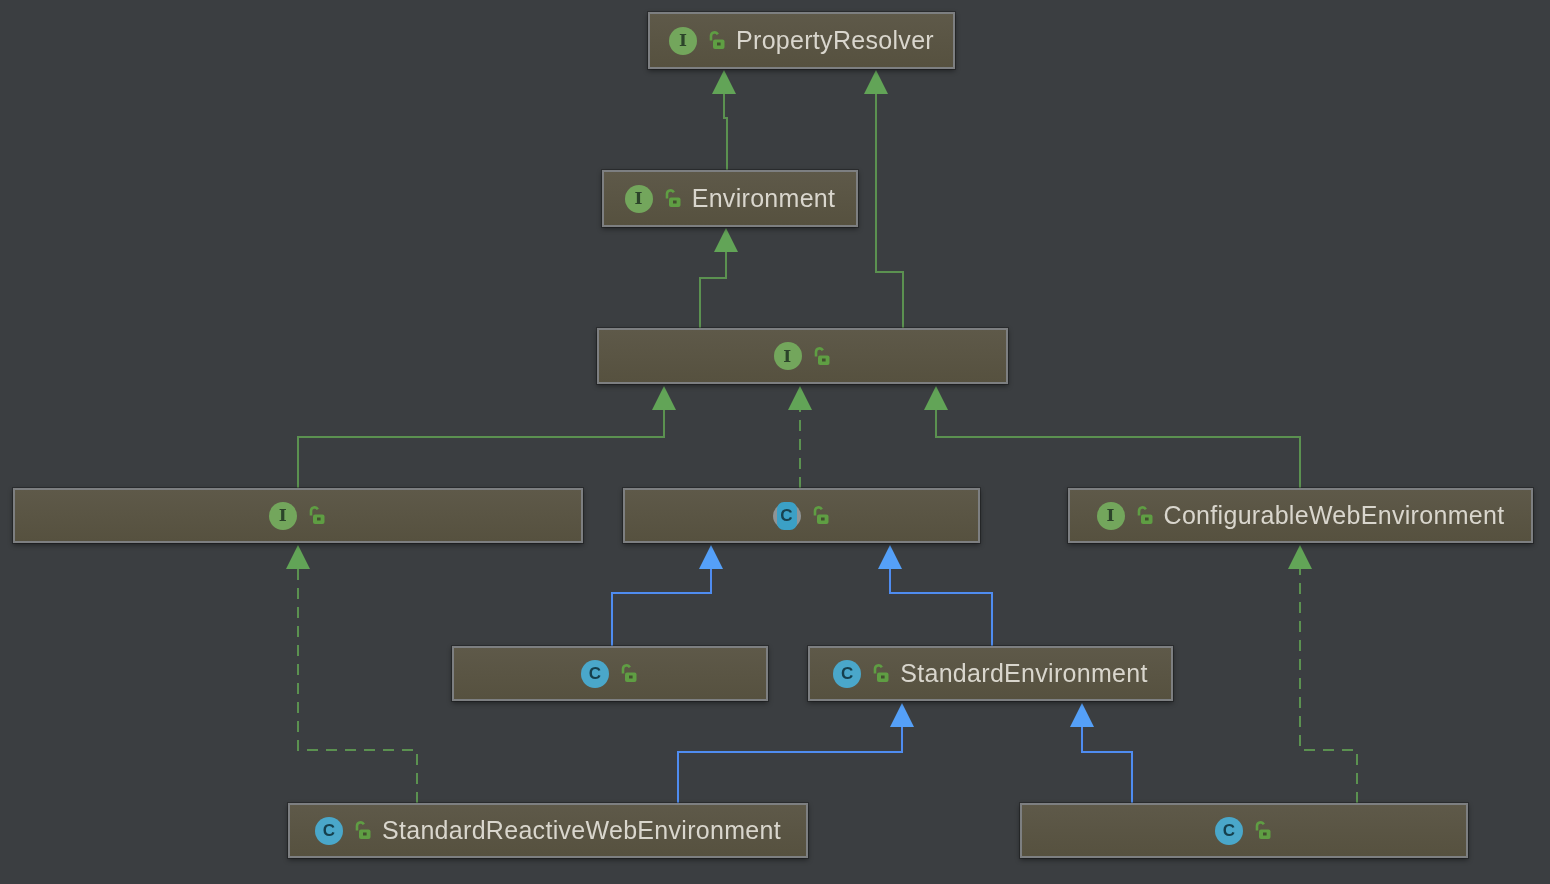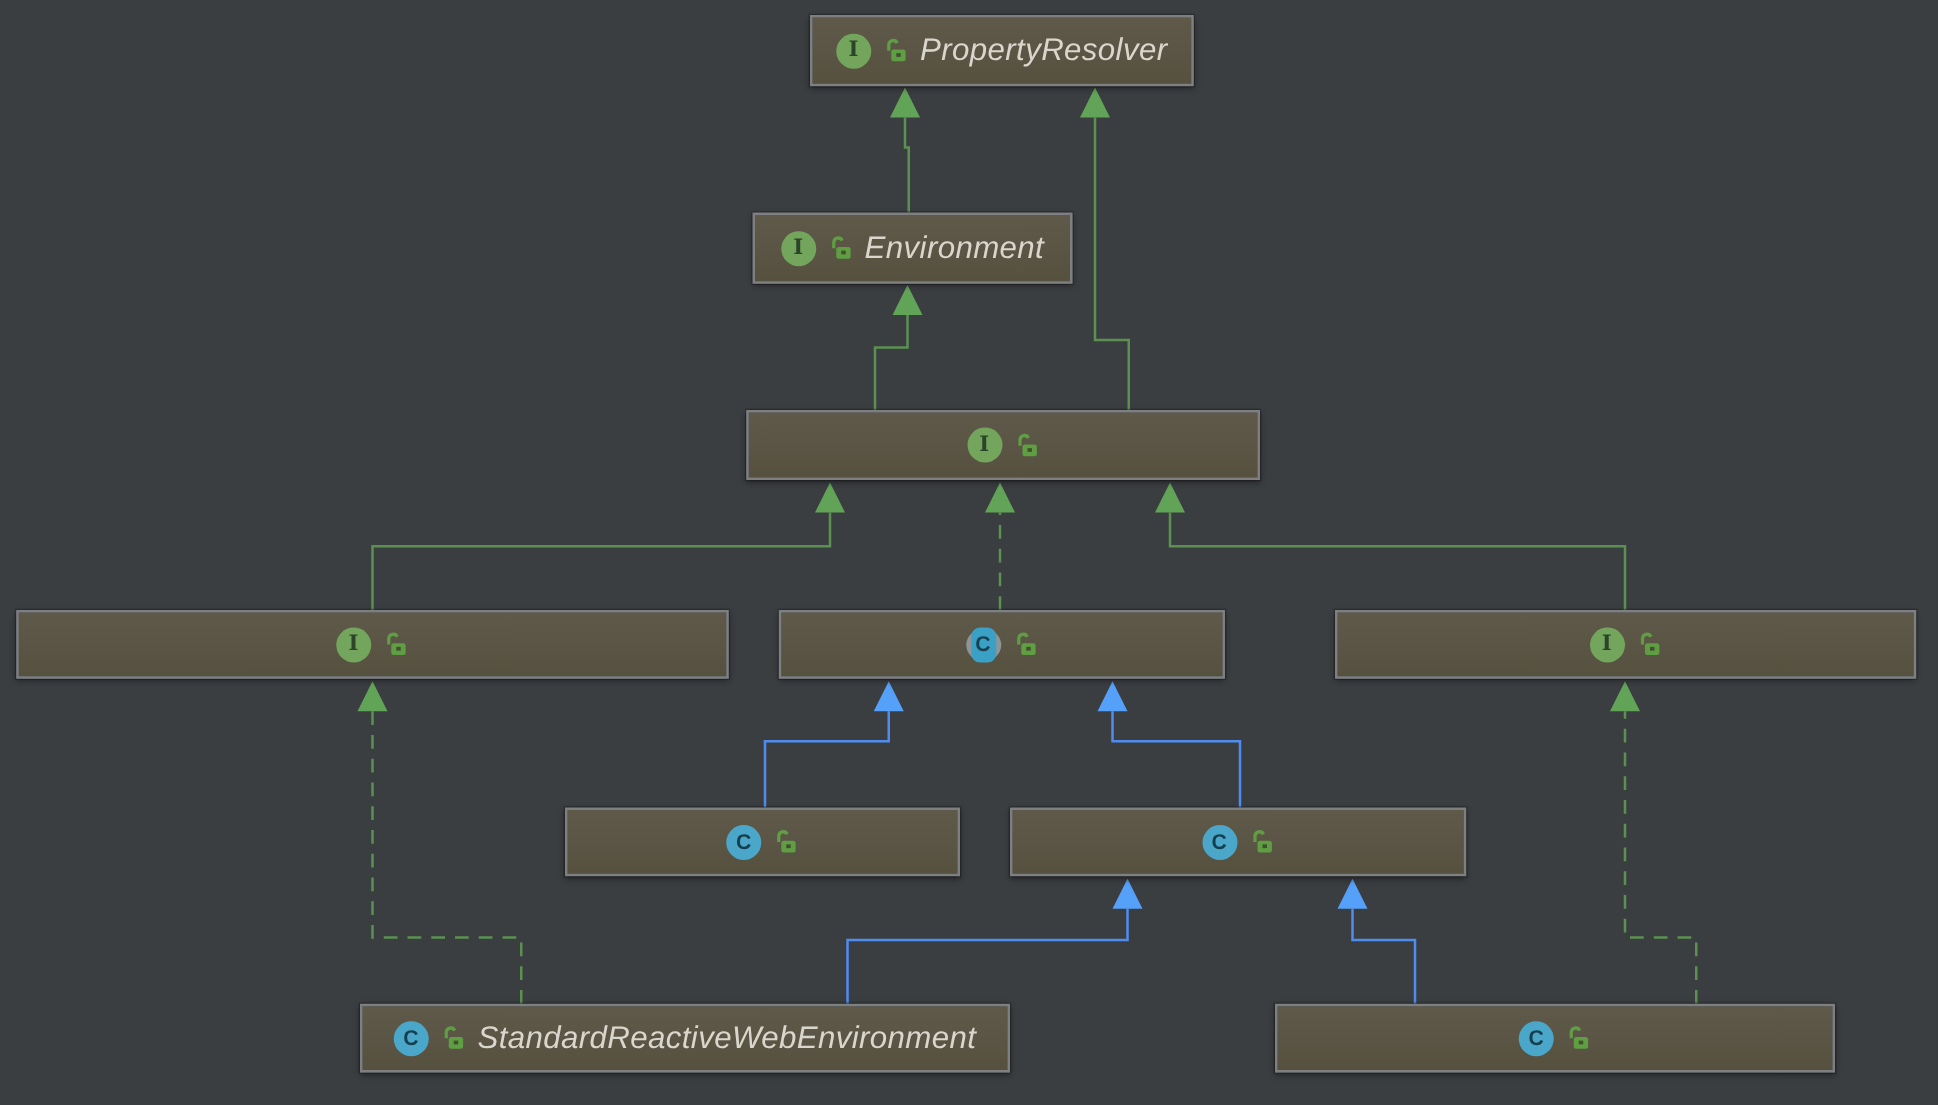--- a/index.html
+++ b/index.html
@@ -11,21 +11,21 @@
   #edge-layer{position:absolute;left:0;top:0;z-index:1;}
   .node{
     position:absolute;z-index:2;box-sizing:border-box;
     display:flex;align-items:center;justify-content:center;gap:9px;
     background:linear-gradient(var(--node-fill-top,#5e5949), var(--node-fill-bot,#56513f));
     border:2px solid var(--node-border,#7d7f81);
     box-shadow:0 2px 5px rgba(0,0,0,.45), 0 0 0 1px rgba(20,20,20,.35);
     color:var(--node-text,#d9d6cd);
     font-size:25px;letter-spacing:.3px;cursor:default;
   }
-  .node-label{white-space:nowrap;font-style:italic;}
+  .node-label{white-space:nowrap;}
   .icon{display:inline-flex;align-items:center;justify-content:center;flex:none;}
   .kind-icon{
     width:28px;height:28px;border-radius:50%;
     font-size:17px;font-weight:bold;line-height:1;
   }
   .interface-icon{
     background:var(--iface,#73a65c);color:#2c442a;
     font-family:"DejaVu Serif", serif;
   }
   .class-icon{background:var(--cls,#4aa7ca);color:#153f4d;}
@@ -141,36 +141,38 @@
           <rect x="11" y="12.5" width="3.6" height="3" fill="#43502f"></rect>
         </svg>
       </div>
       <div class="node" style="left: 1068px; top: 488px; width: 465px; height: 55px;">
         <span class="icon kind-icon interface-icon">I</span>
         <svg class="icon" width="21" height="21" viewBox="0 0 21 21">
           <path d="M5 10.5 V6 a3.6 3.6 0 0 1 6.8 -1.6" fill="none" stroke="#5f9e43" stroke-width="2.6"></path>
           <rect x="7" y="9.5" width="11.5" height="9.5" rx="2" fill="#5f9e43"></rect>
           <rect x="11" y="12.5" width="3.6" height="3" fill="#43502f"></rect>
         </svg>
+        <span class="node-label">ConfigurableWebEnvironment</span>
       </div>
       <div class="node" style="left: 452px; top: 646px; width: 316px; height: 55px;">
         <span class="icon kind-icon class-icon">C</span>
         <svg class="icon" width="21" height="21" viewBox="0 0 21 21">
           <path d="M5 10.5 V6 a3.6 3.6 0 0 1 6.8 -1.6" fill="none" stroke="#5f9e43" stroke-width="2.6"></path>
           <rect x="7" y="9.5" width="11.5" height="9.5" rx="2" fill="#5f9e43"></rect>
           <rect x="11" y="12.5" width="3.6" height="3" fill="#43502f"></rect>
         </svg>
       </div>
       <div class="node" style="left: 808px; top: 646px; width: 365px; height: 55px;">
         <span class="icon kind-icon class-icon">C</span>
         <svg class="icon" width="21" height="21" viewBox="0 0 21 21">
           <path d="M5 10.5 V6 a3.6 3.6 0 0 1 6.8 -1.6" fill="none" stroke="#5f9e43" stroke-width="2.6"></path>
           <rect x="7" y="9.5" width="11.5" height="9.5" rx="2" fill="#5f9e43"></rect>
           <rect x="11" y="12.5" width="3.6" height="3" fill="#43502f"></rect>
         </svg>
+        <span class="node-label">StandardEnvironment</span>
       </div>
       <div class="node" style="left: 288px; top: 803px; width: 520px; height: 55px;">
         <span class="icon kind-icon class-icon">C</span>
         <svg class="icon" width="21" height="21" viewBox="0 0 21 21">
           <path d="M5 10.5 V6 a3.6 3.6 0 0 1 6.8 -1.6" fill="none" stroke="#5f9e43" stroke-width="2.6"></path>
           <rect x="7" y="9.5" width="11.5" height="9.5" rx="2" fill="#5f9e43"></rect>
           <rect x="11" y="12.5" width="3.6" height="3" fill="#43502f"></rect>
         </svg>
         <span class="node-label">StandardReactiveWebEnvironment</span>
       </div>

